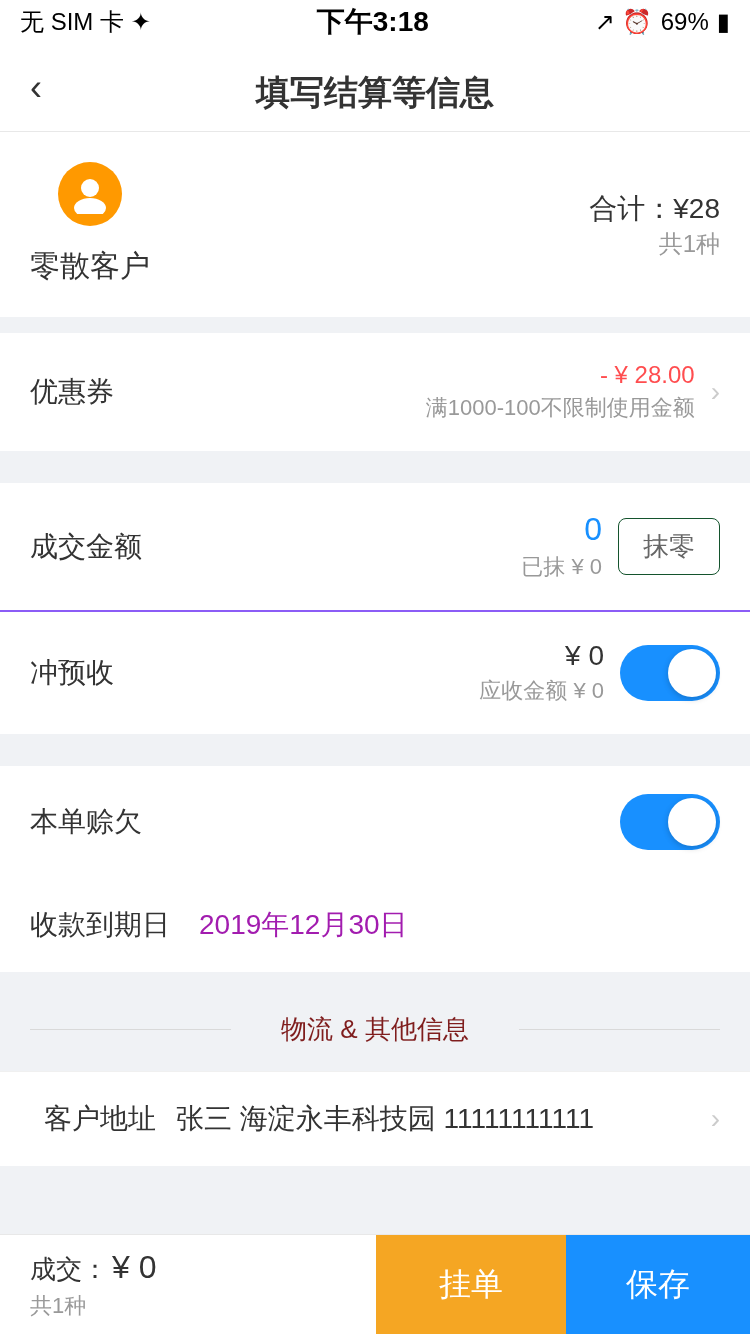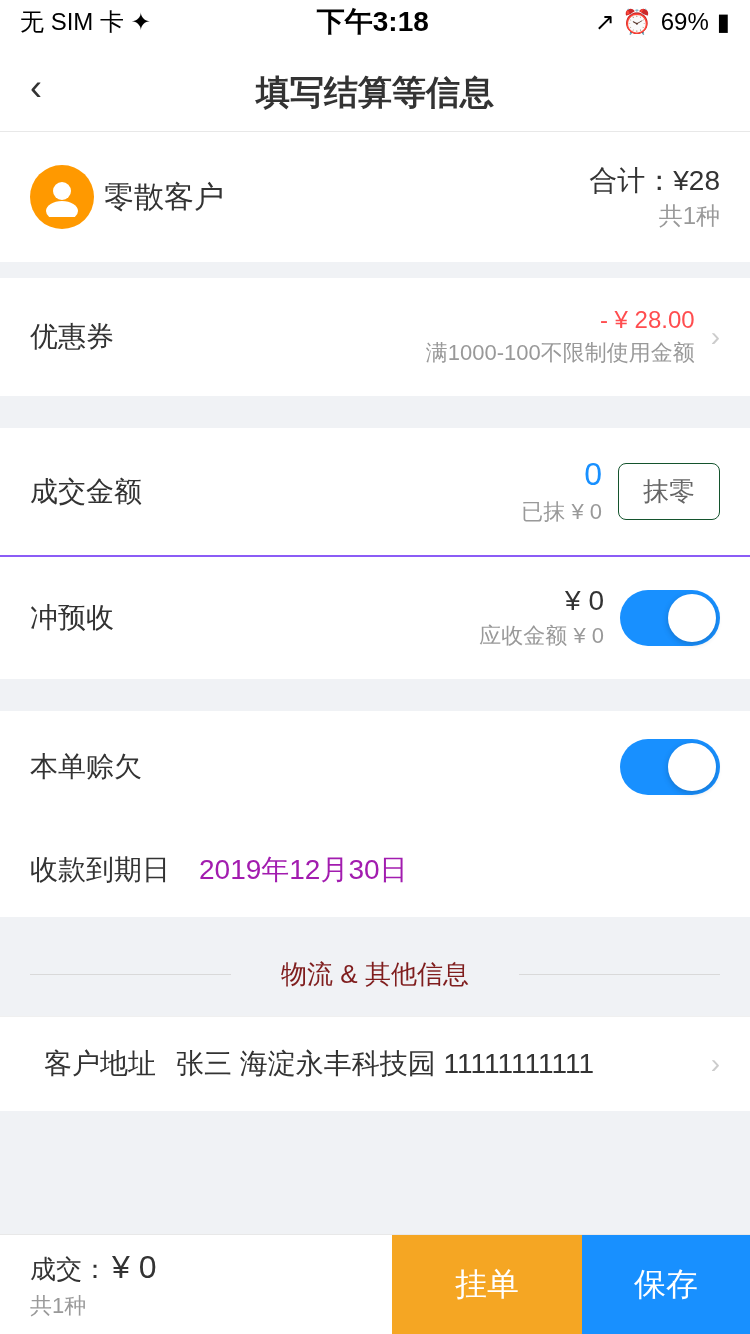--- a/index.html
+++ b/index.html
@@ -63,21 +63,21 @@
     }
 
     
     .customer-row {
       display: flex;
       align-items: center;
       justify-content: space-between;
       padding: 30px 30px;
       background: #fff;
     }
-    .customer-left { display: flex; align-items: center; gap: 10px; }
+    .customer-left { display: flex; align-items: center; gap: 20px; flex-direction: column; }
     .customer-avatar {
       width: 64px;
       height: 64px;
       border-radius: 50%;
       background: #f90;
       display: flex;
       align-items: center;
       justify-content: center;
     }
     .customer-name { font-size: 30px; color: #333; }
@@ -204,21 +204,21 @@
       background: #f5a623;
       color: #fff;
       font-size: 32px;
       display: flex;
       align-items: center;
       justify-content: center;
       cursor: pointer;
       font-weight: 500;
     }
     .btn-save {
-      width: 168px;
+      width: 184px;
       height: 100px;
       background: #1890ff;
       color: #fff;
       font-size: 32px;
       display: flex;
       align-items: center;
       justify-content: center;
       cursor: pointer;
       font-weight: 500;
     }

